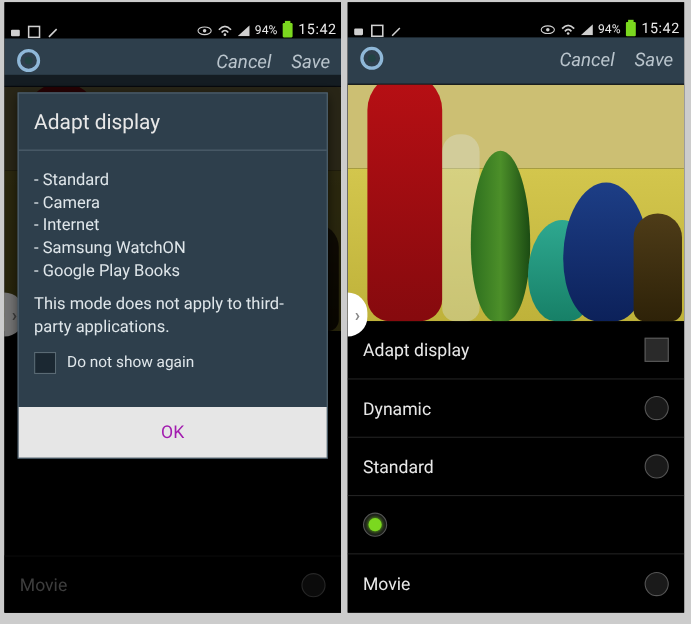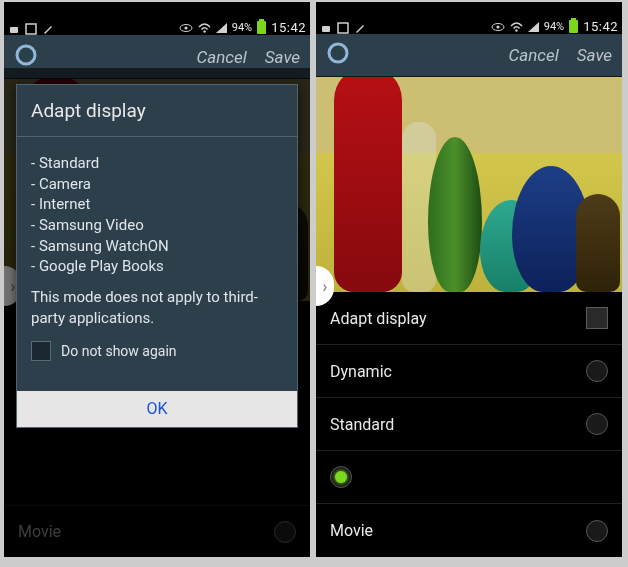--- a/index.html
+++ b/index.html
@@ -136,21 +136,21 @@
   .dont-show {
     display:flex; align-items:center; gap:10px;
     padding:8px 14px 30px;
     font-size:14px;
     color:#dfe6ea;
   }
   .dont-show .chk {
     width:20px; height:20px; border:1px solid #5a6a74; background:#1b2832;
   }
   .dialog-action {
-    height:36px; background:#e6e6e6; color:#1d4ed8;
+    height:46px; background:#e6e6e6; color:#a21caf;
     display:flex; align-items:center; justify-content:center;
     font-size:16px; cursor:pointer;
   }
 </style>
 </head>
 <body>
 
 <div class="phone">
 
   <div class="statusbar">
@@ -218,21 +218,20 @@
   <div class="side-handle">›</div>
 
   <div class="dim"></div>
   <div class="dialog">
     <div class="dialog-title">Adapt display</div>
     <div class="dialog-body">
       <ul>
         <li>Standard</li>
         <li>Camera</li>
         <li>Internet</li>
-        <li>Samsung Video</li>
         <li>Samsung WatchON</li>
         <li>Google Play Books</li>
       </ul>
       <div>This mode does not apply to third-party applications.</div>
     </div>
     <label class="dont-show">
       <span class="chk"></span>
       <span>Do not show again</span>
     </label>
     <div class="dialog-action">OK</div>

